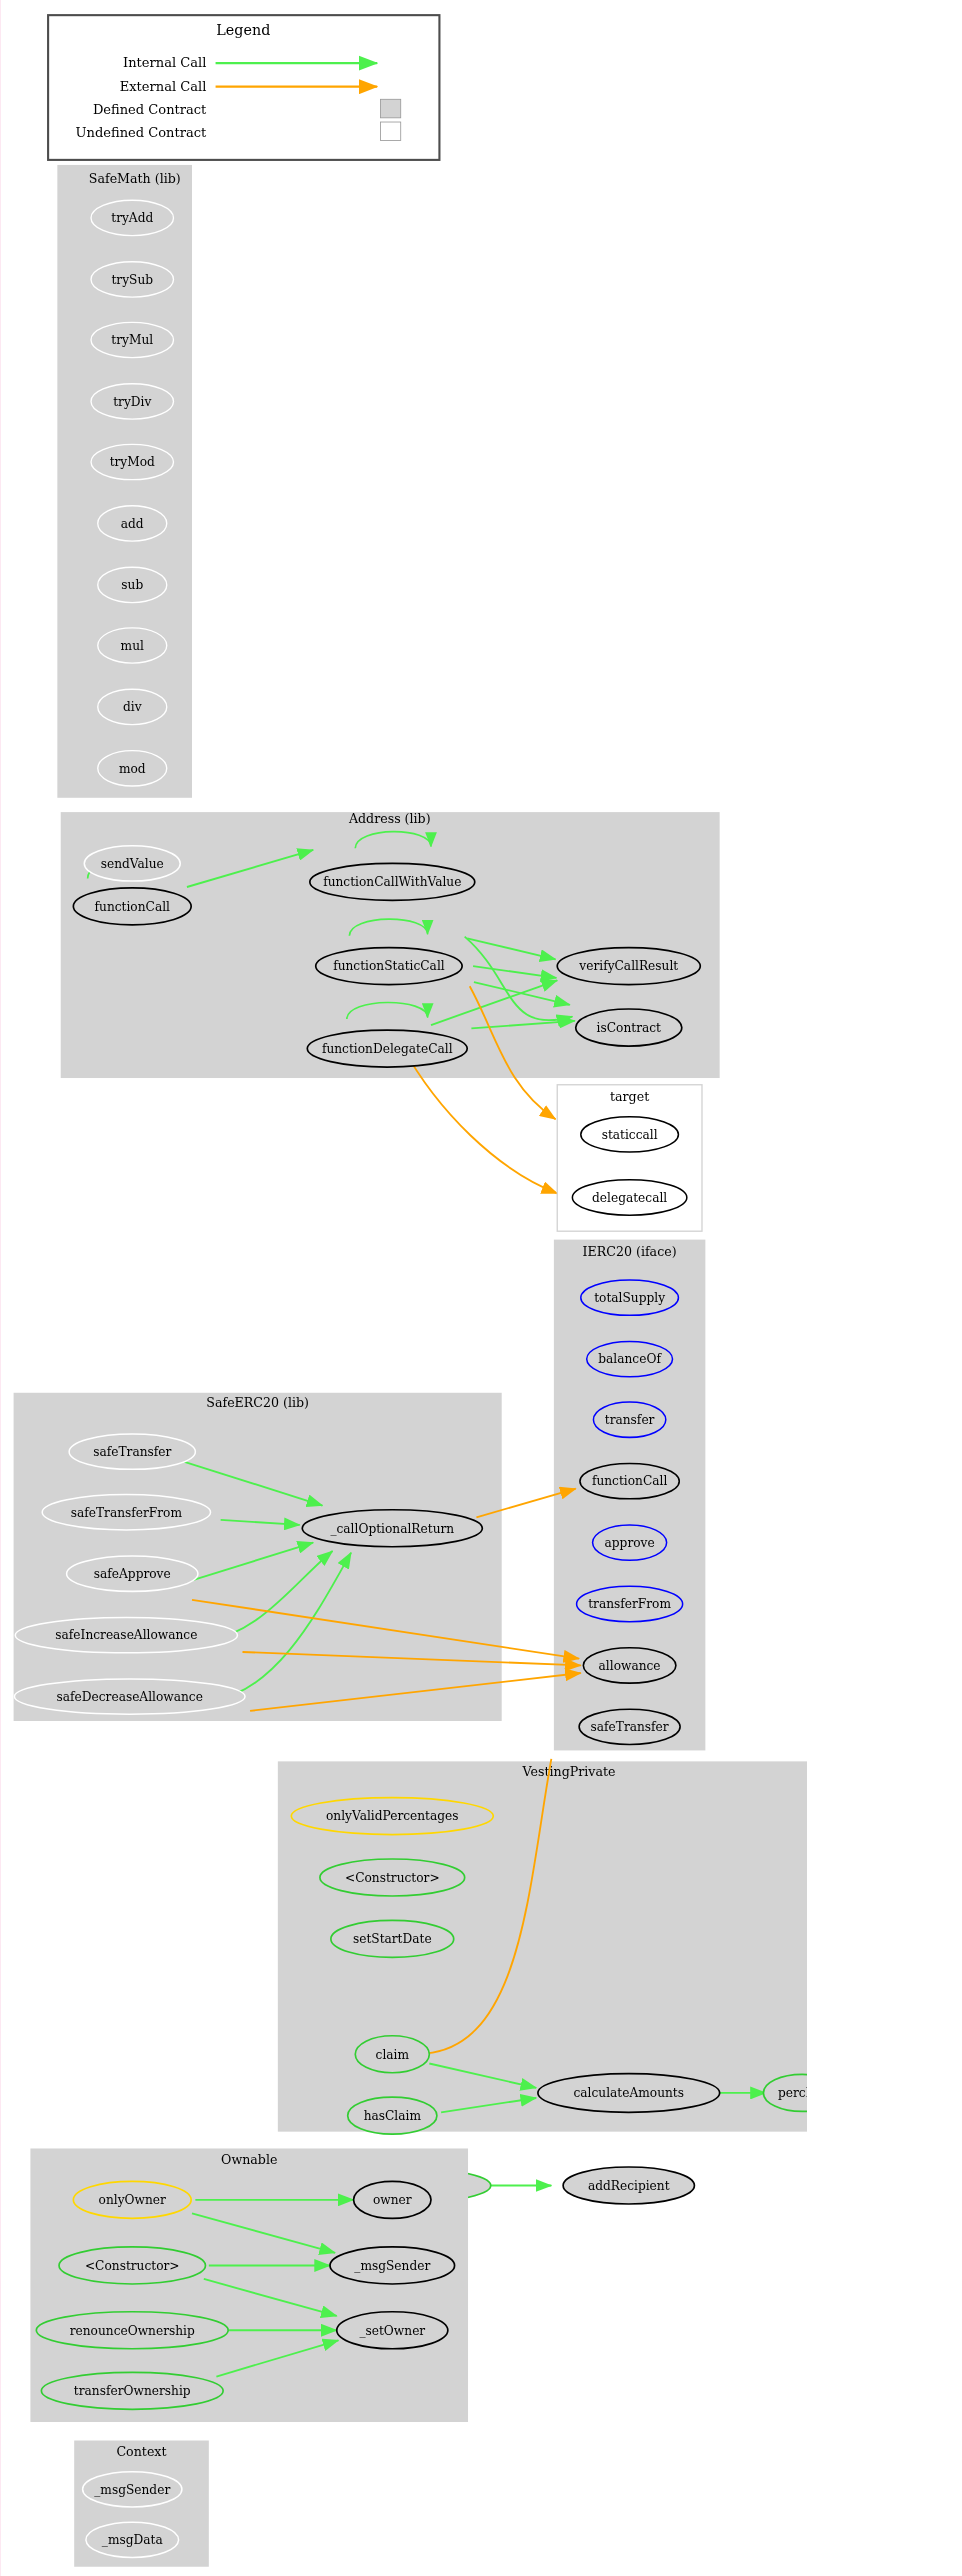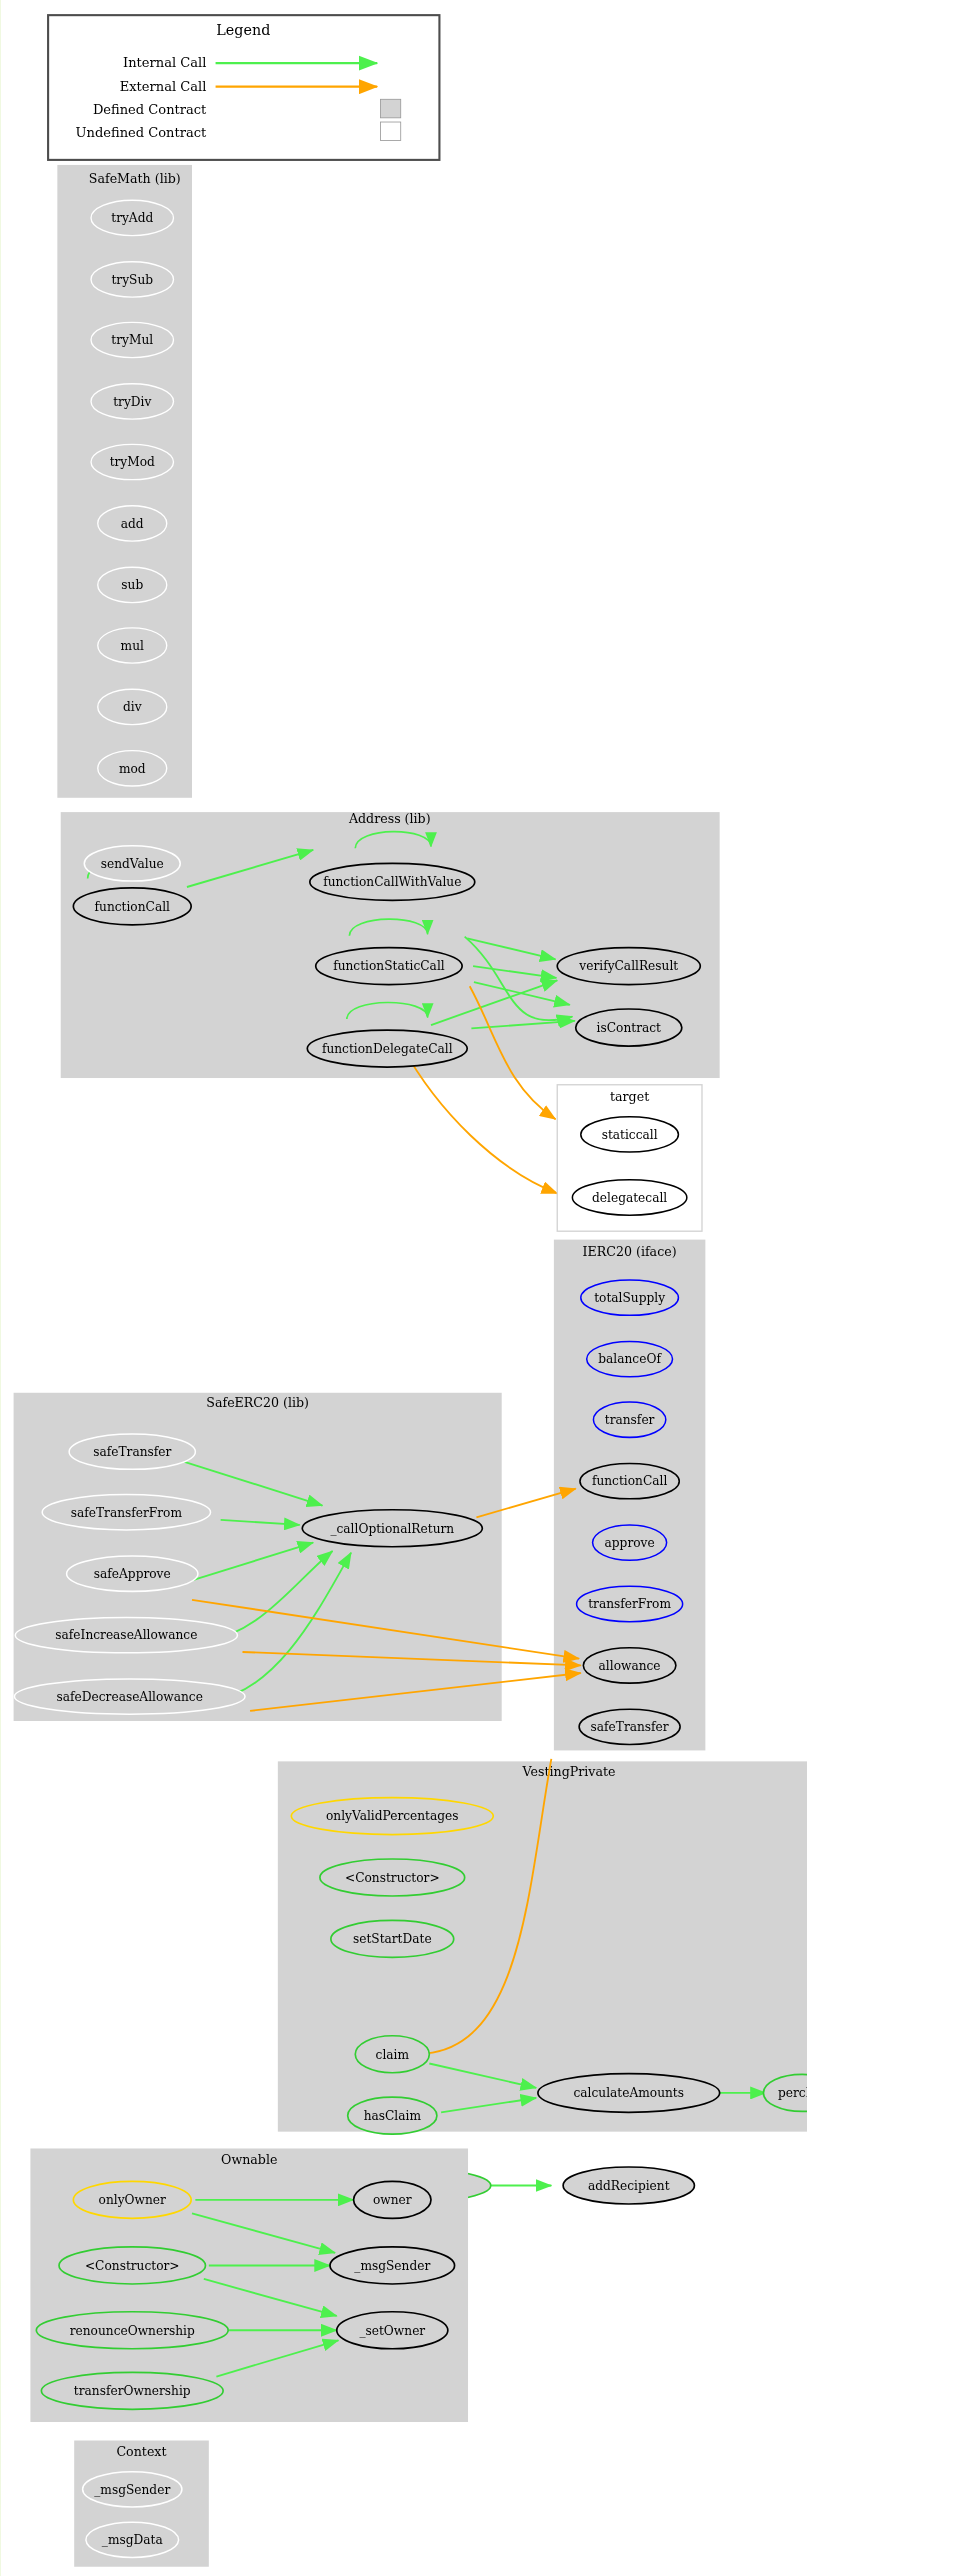--- a/index.html
+++ b/index.html
@@ -1,17 +1,17 @@
 <!DOCTYPE html>
 <html style="font-size:13.5px"><head>
 <meta charset="utf-8">
 <style>
   html,body{margin:0;padding:0;background:#ffffff;}
   body{font-family:"DejaVu Serif","Liberation Serif",serif;}
-  #stage{position:relative;width:807px;height:2576px;background:#84cc16;overflow:hidden;}
+  #stage{position:relative;width:807px;height:2576px;background:#ec4899;overflow:hidden;}
   svg{display:block;}
   .nodelabel{font-family:"DejaVu Serif","Liberation Serif",serif;fill:#000;text-anchor:middle;dominant-baseline:middle;}
   .clusterlabel{font-family:"DejaVu Serif","Liberation Serif",serif;fill:#000;text-anchor:middle;}
   .legendtext{font-family:"DejaVu Serif","Liberation Serif",serif;fill:#000;text-anchor:end;}
 </style>
 </head>
 <body>
 
 <div id="stage">
 <svg width="963" height="2576" viewBox="0 0 1144 3061" xmlns="http://www.w3.org/2000/svg">

